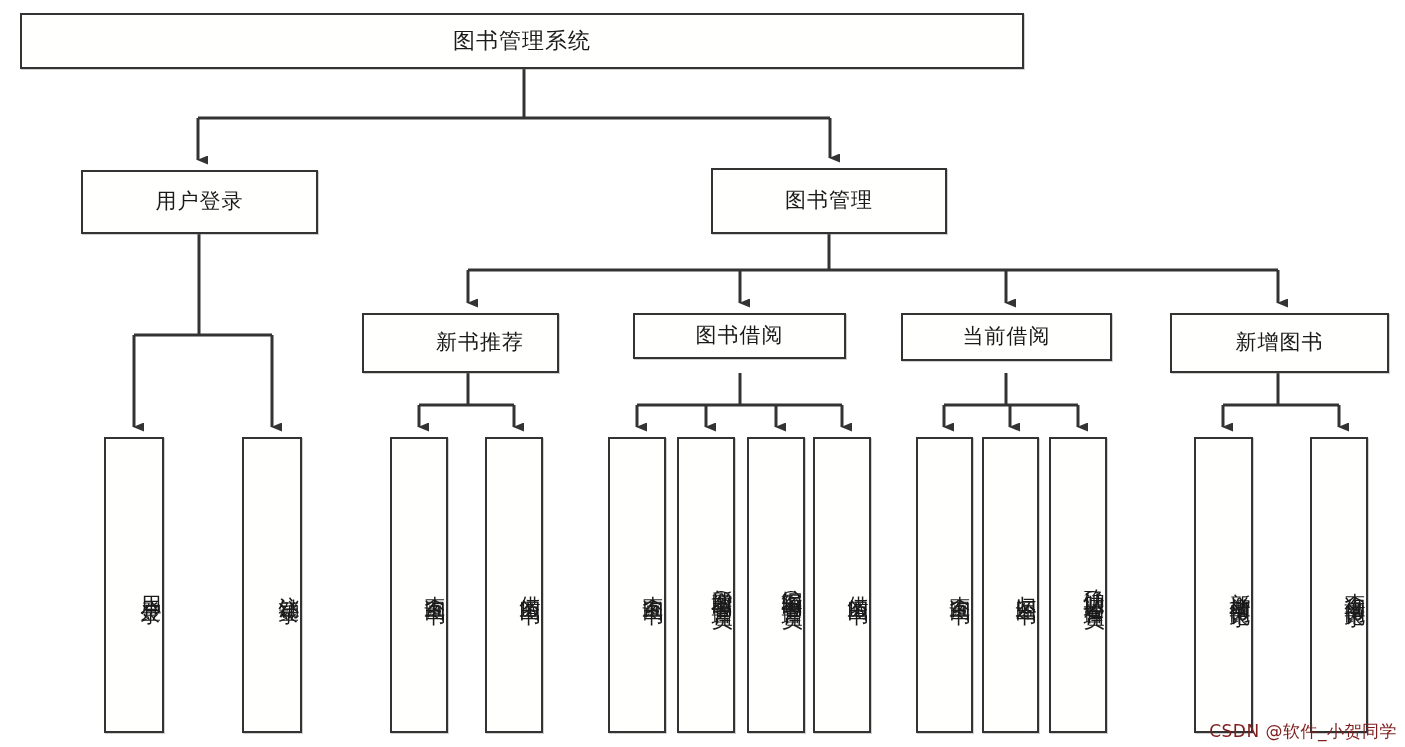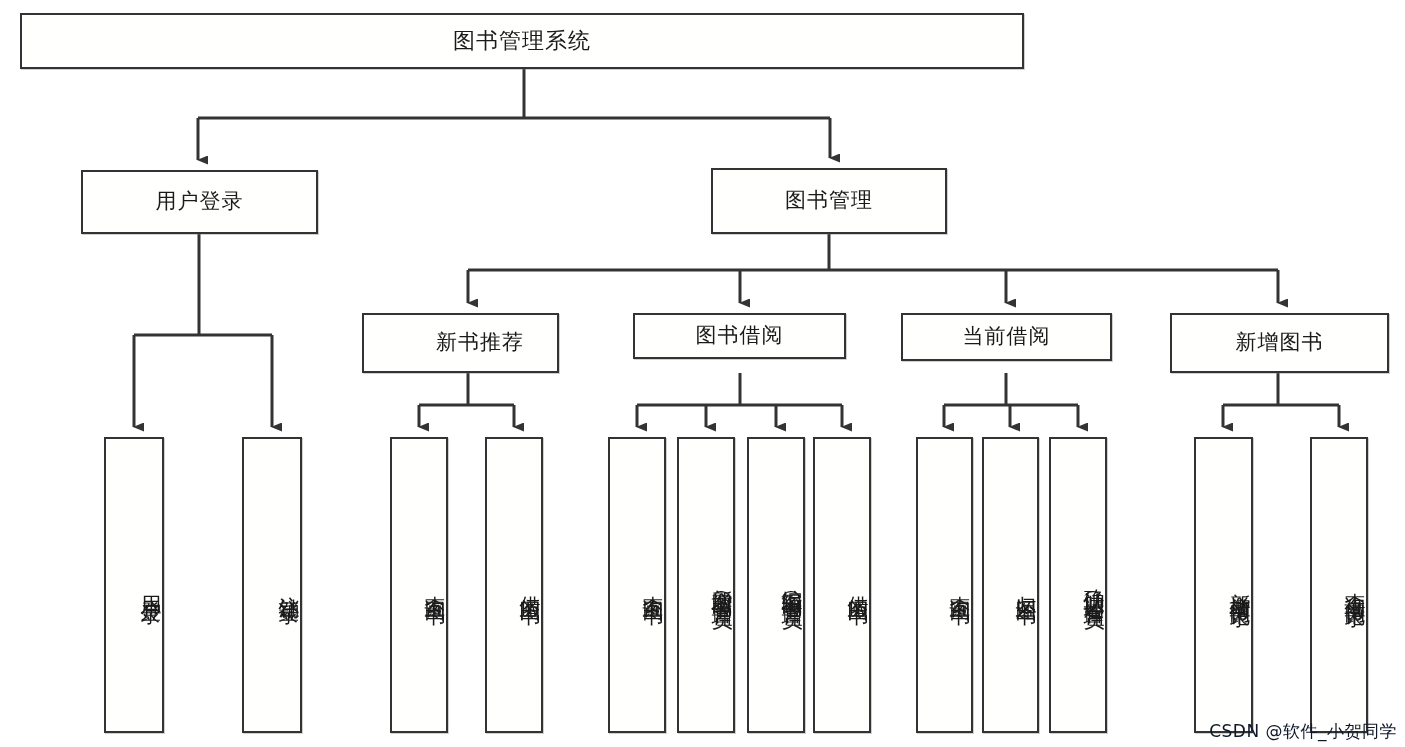--- a/index.html
+++ b/index.html
@@ -58,21 +58,21 @@
     white-space: nowrap;
   }
   .node.vertical .vlabel {
     display: block;
   }
   #watermark {
     position: absolute;
     right: 8px;
     bottom: 4px;
     font-size: 17px;
-    color: #0f172a;
+    color: #7f1d1d;
     letter-spacing: 0.5px;
     white-space: nowrap;
     user-select: none;
   }
 </style>
 </head>
 <body>
 
 <div id="diagram-root">
 

